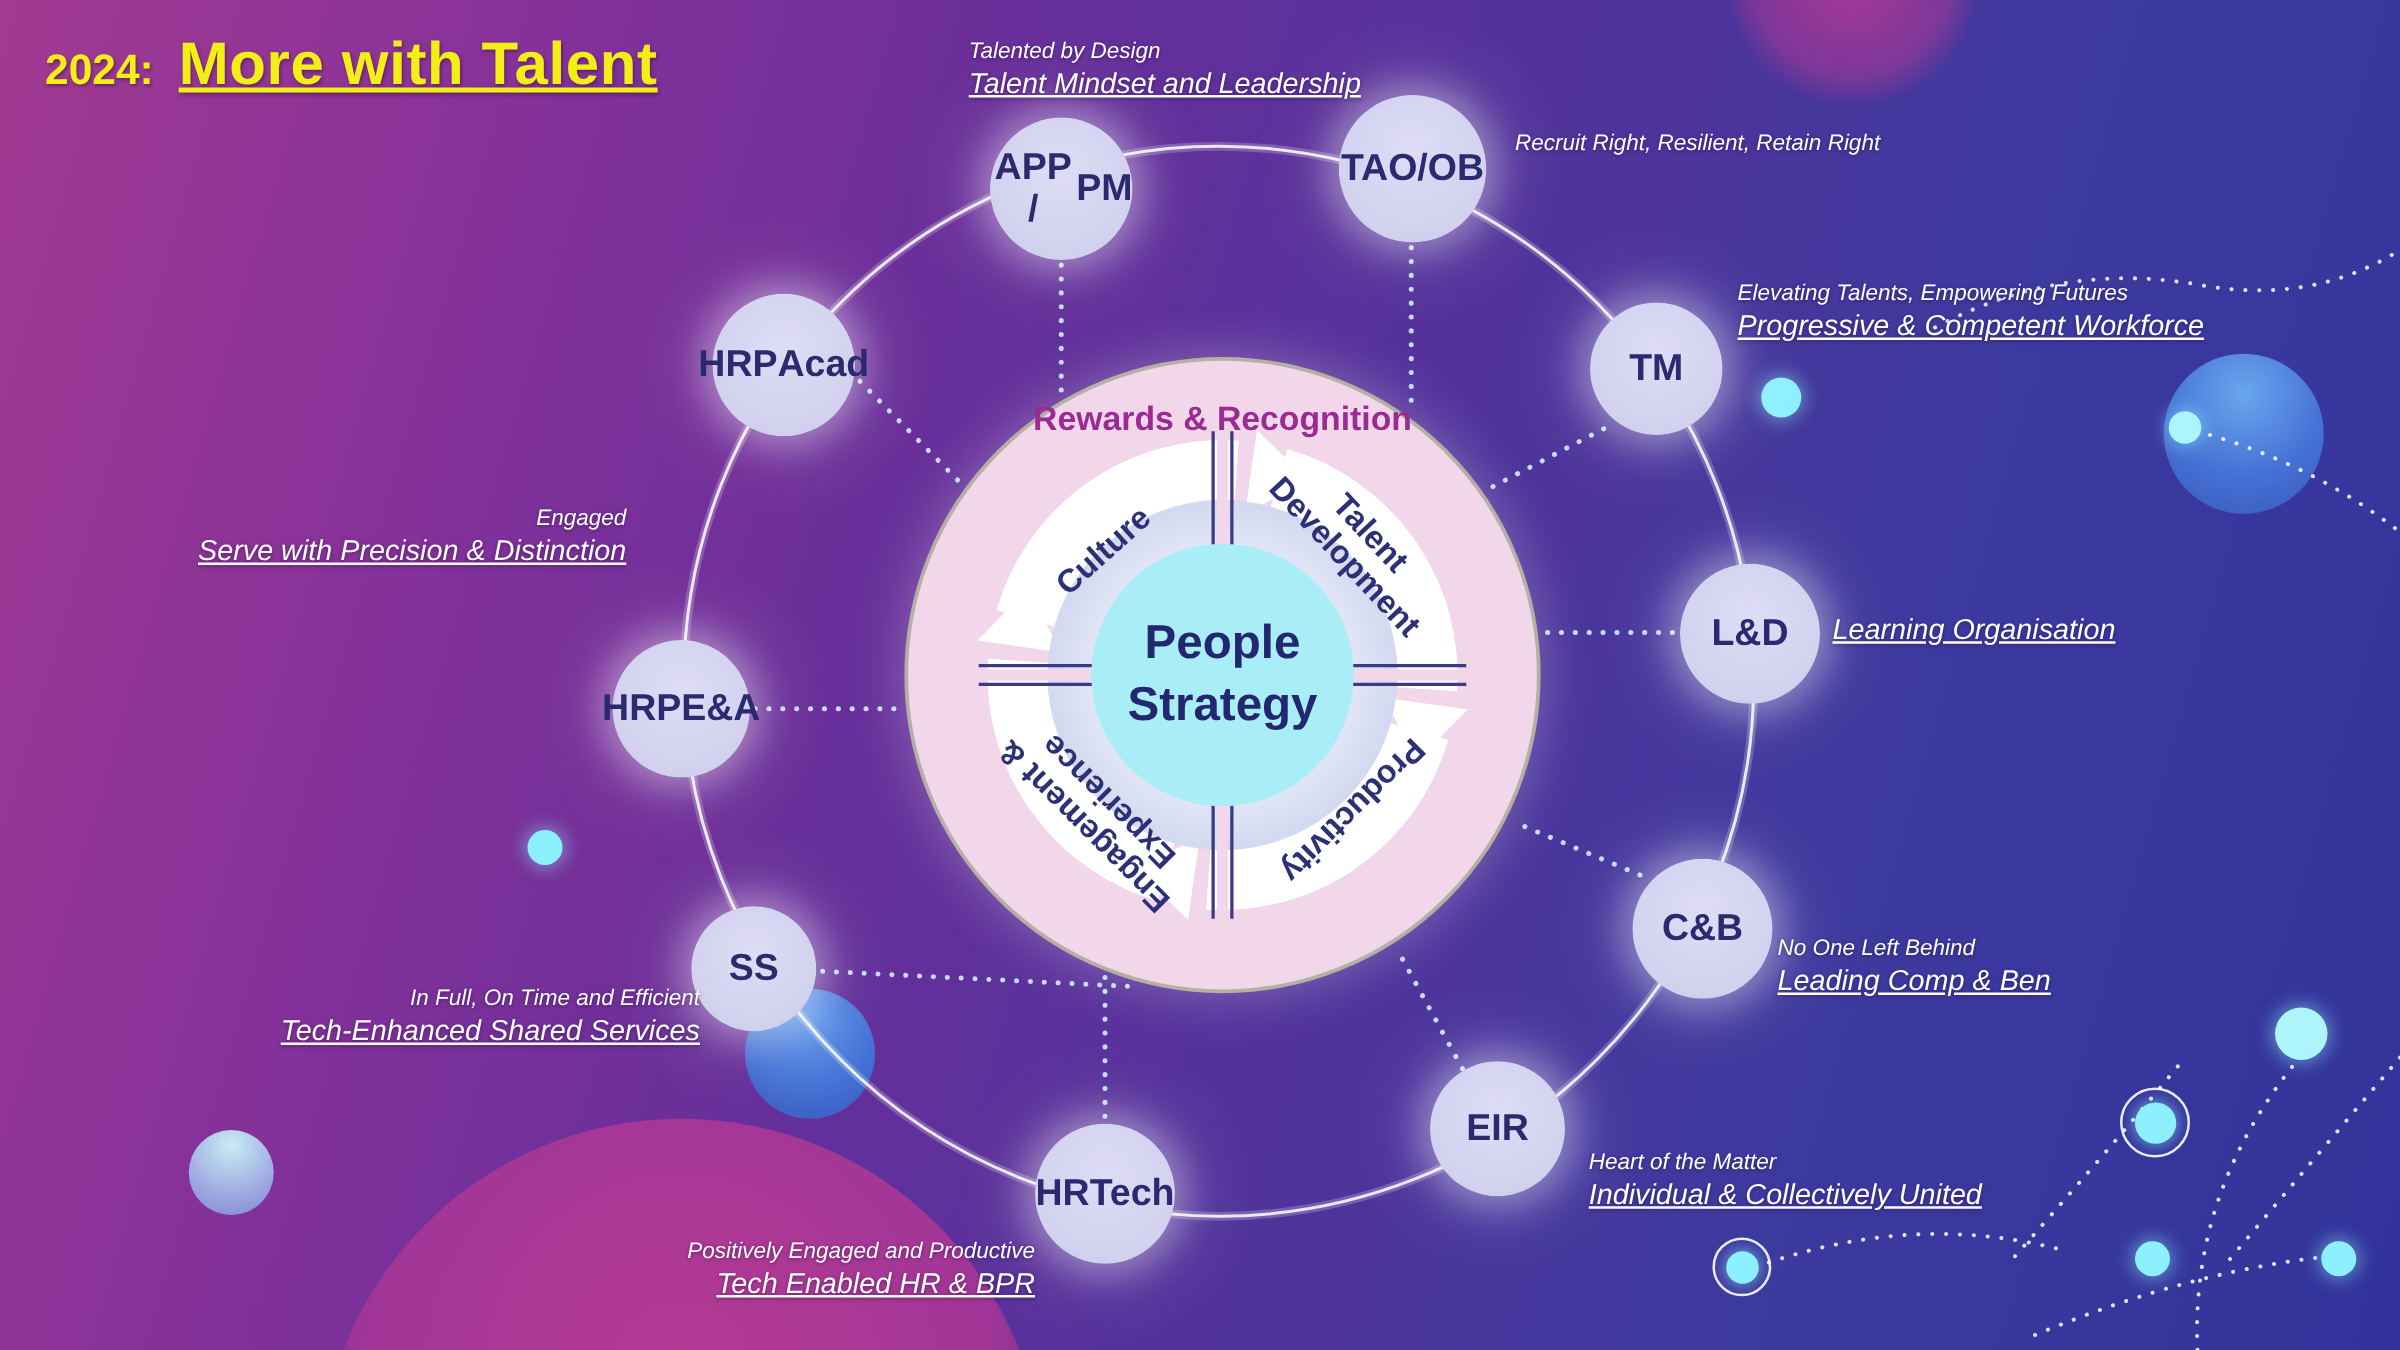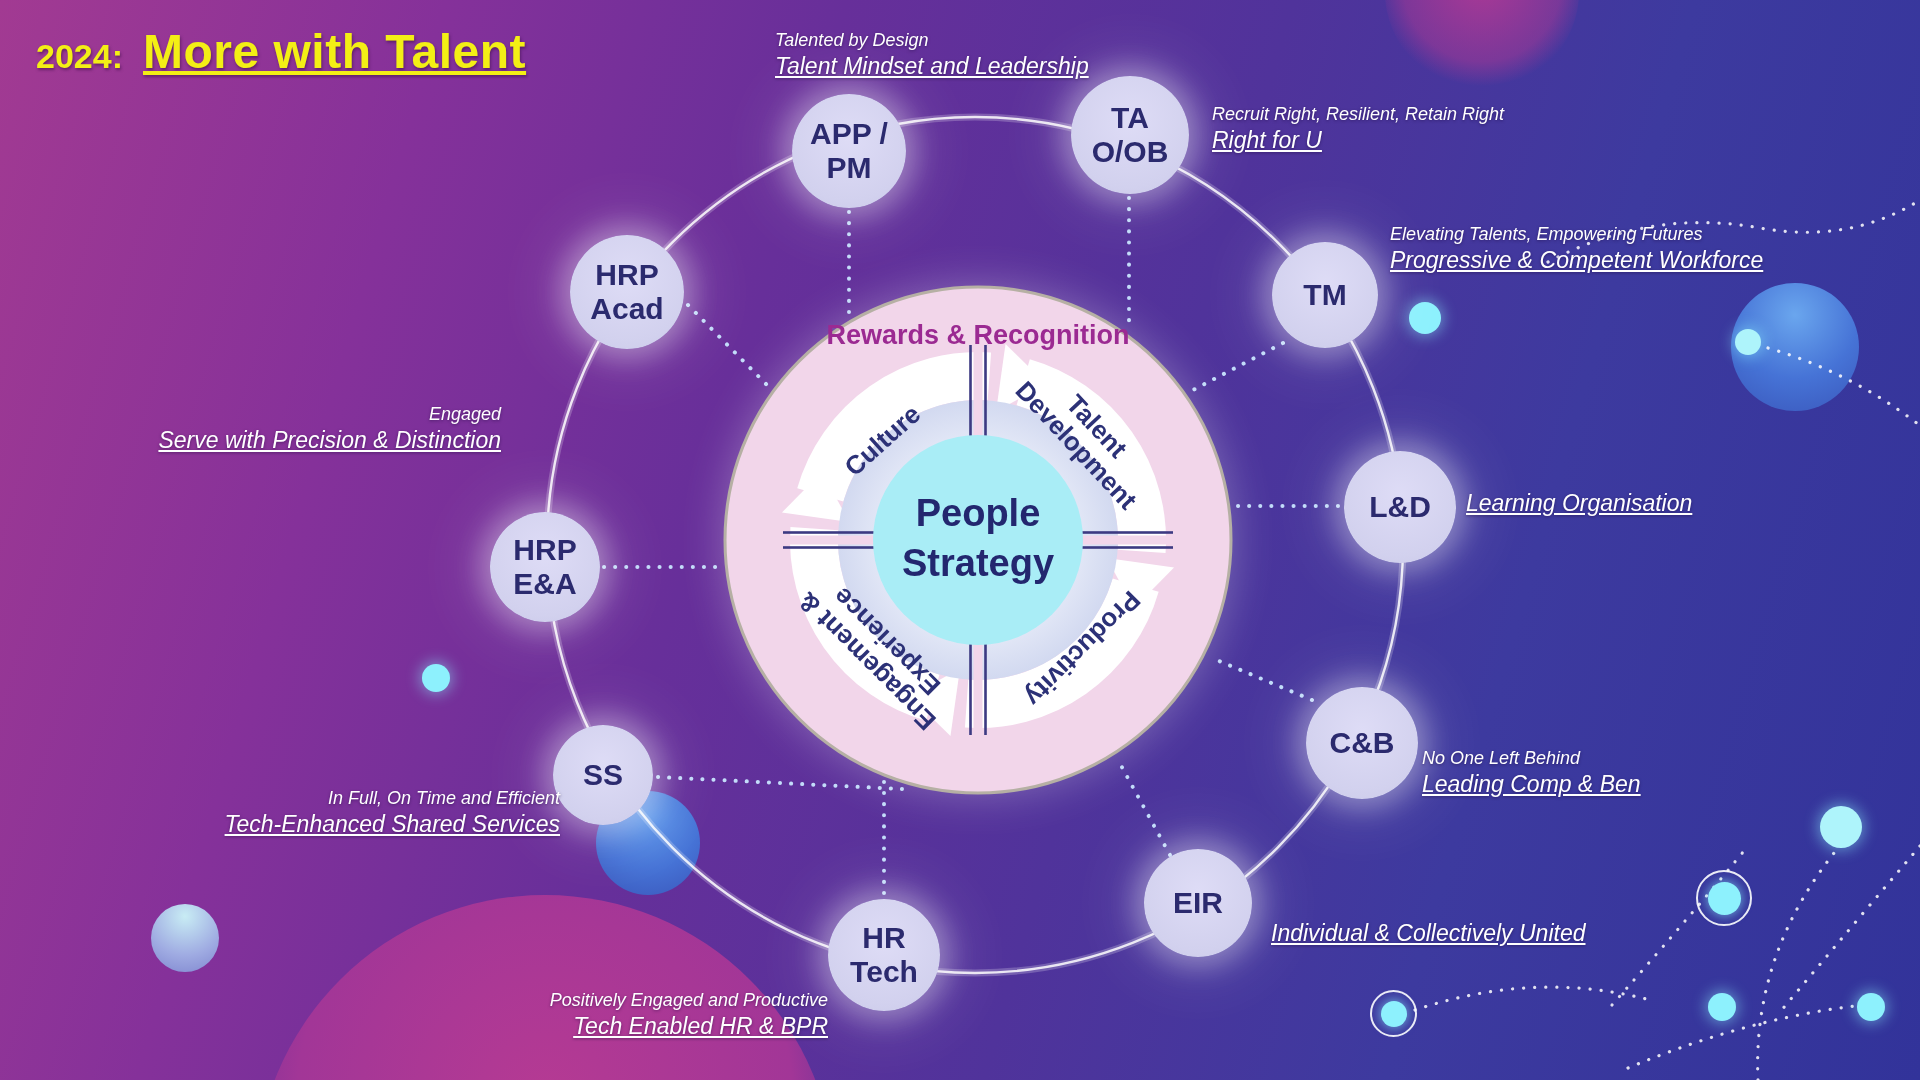--- a/index.html
+++ b/index.html
@@ -36,21 +36,21 @@
   .ring-eir>span{width:26px;height:26px;}
   
   .title{left:36px;top:24px;display:flex;align-items:baseline;gap:20px;color:#f3ef15;
     text-shadow:1px 2px 3px rgba(60,15,70,.55);}
   .title .yr{font-size:34px;font-weight:700;}
   .title .main{font-size:48px;font-weight:700;letter-spacing:.5px;text-decoration:underline;}
   
   .node{position:absolute;border-radius:50%;
     background:radial-gradient(circle at 50% 38%, #dedcf6 0%, #d2d1ee 70%, #c9c8e8 100%);
     box-shadow:0 0 26px 10px rgba(255,255,255,.32), 0 0 60px 22px rgba(255,255,255,.12);
-    display:flex;flex-direction:column;align-items:center;justify-content:center;
+    display:flex;flex-direction:row;align-items:center;justify-content:center;
     color:#2b2a6e;font-weight:700;font-size:30px;line-height:1.13;text-align:center;}
   
   .ann{position:absolute;color:#ffffff;line-height:1.22;white-space:nowrap;
     text-shadow:0 1px 3px rgba(30,10,60,.5);}
   .ann .h{font-size:18px;font-weight:400;font-style:italic;}
   .ann .s{font-size:23px;font-weight:400;font-style:italic;text-decoration:underline;}
   .ann.right{text-align:right;}
   svg text{font-family:"Liberation Sans", sans-serif;}
   .hub-svg{filter:drop-shadow(0 0 22px rgba(255,255,255,.28));}
 </style>
@@ -202,34 +202,34 @@
   <span>HRP</span>
   <span>Acad</span>
 </div>
 
 <div class="ann" style="left:775px;top:30px">
   <div class="h">Talented by Design</div>
   <div class="s">Talent Mindset and Leadership</div>
 </div>
 <div class="ann" style="left:1212px;top:104px">
   <div class="h">Recruit Right, Resilient, Retain Right</div>
-  <div class="s">Right for U</div>
 </div>
 <div class="ann" style="left:1390px;top:224px">
   <div class="h">Elevating Talents, Empowering Futures</div>
   <div class="s">Progressive &amp; Competent Workforce</div>
 </div>
 <div class="ann" style="left:1466px;top:489px">
   <div class="s">Learning Organisation</div>
 </div>
 <div class="ann" style="left:1422px;top:748px">
   <div class="h">No One Left Behind</div>
   <div class="s">Leading Comp &amp; Ben</div>
 </div>
 <div class="ann" style="left:1271px;top:919px">
+  <div class="h">Heart of the Matter</div>
   <div class="s">Individual &amp; Collectively United</div>
 </div>
 <div class="ann right" style="right:1092px;top:990px">
   <div class="h">Positively Engaged and Productive</div>
   <div class="s">Tech Enabled HR &amp; BPR</div>
 </div>
 <div class="ann right" style="right:1360px;top:788px">
   <div class="h">In Full, On Time and Efficient</div>
   <div class="s">Tech-Enhanced Shared Services</div>
 </div>

